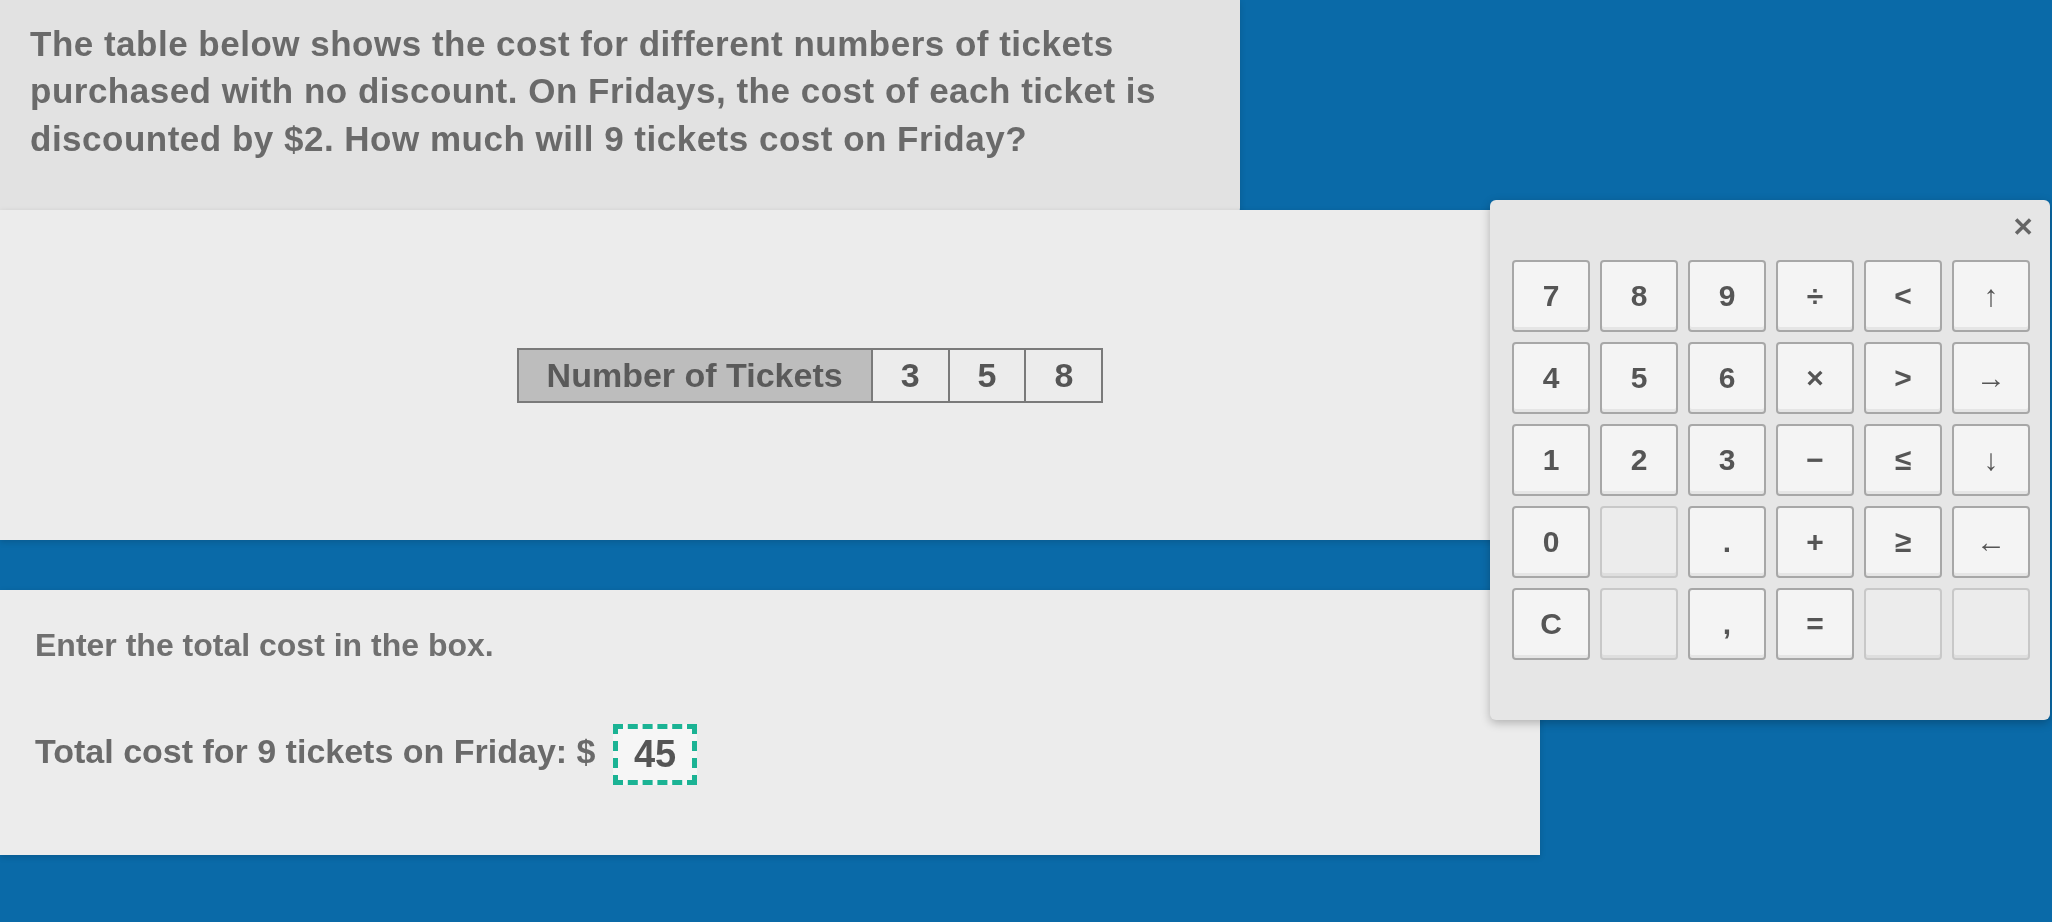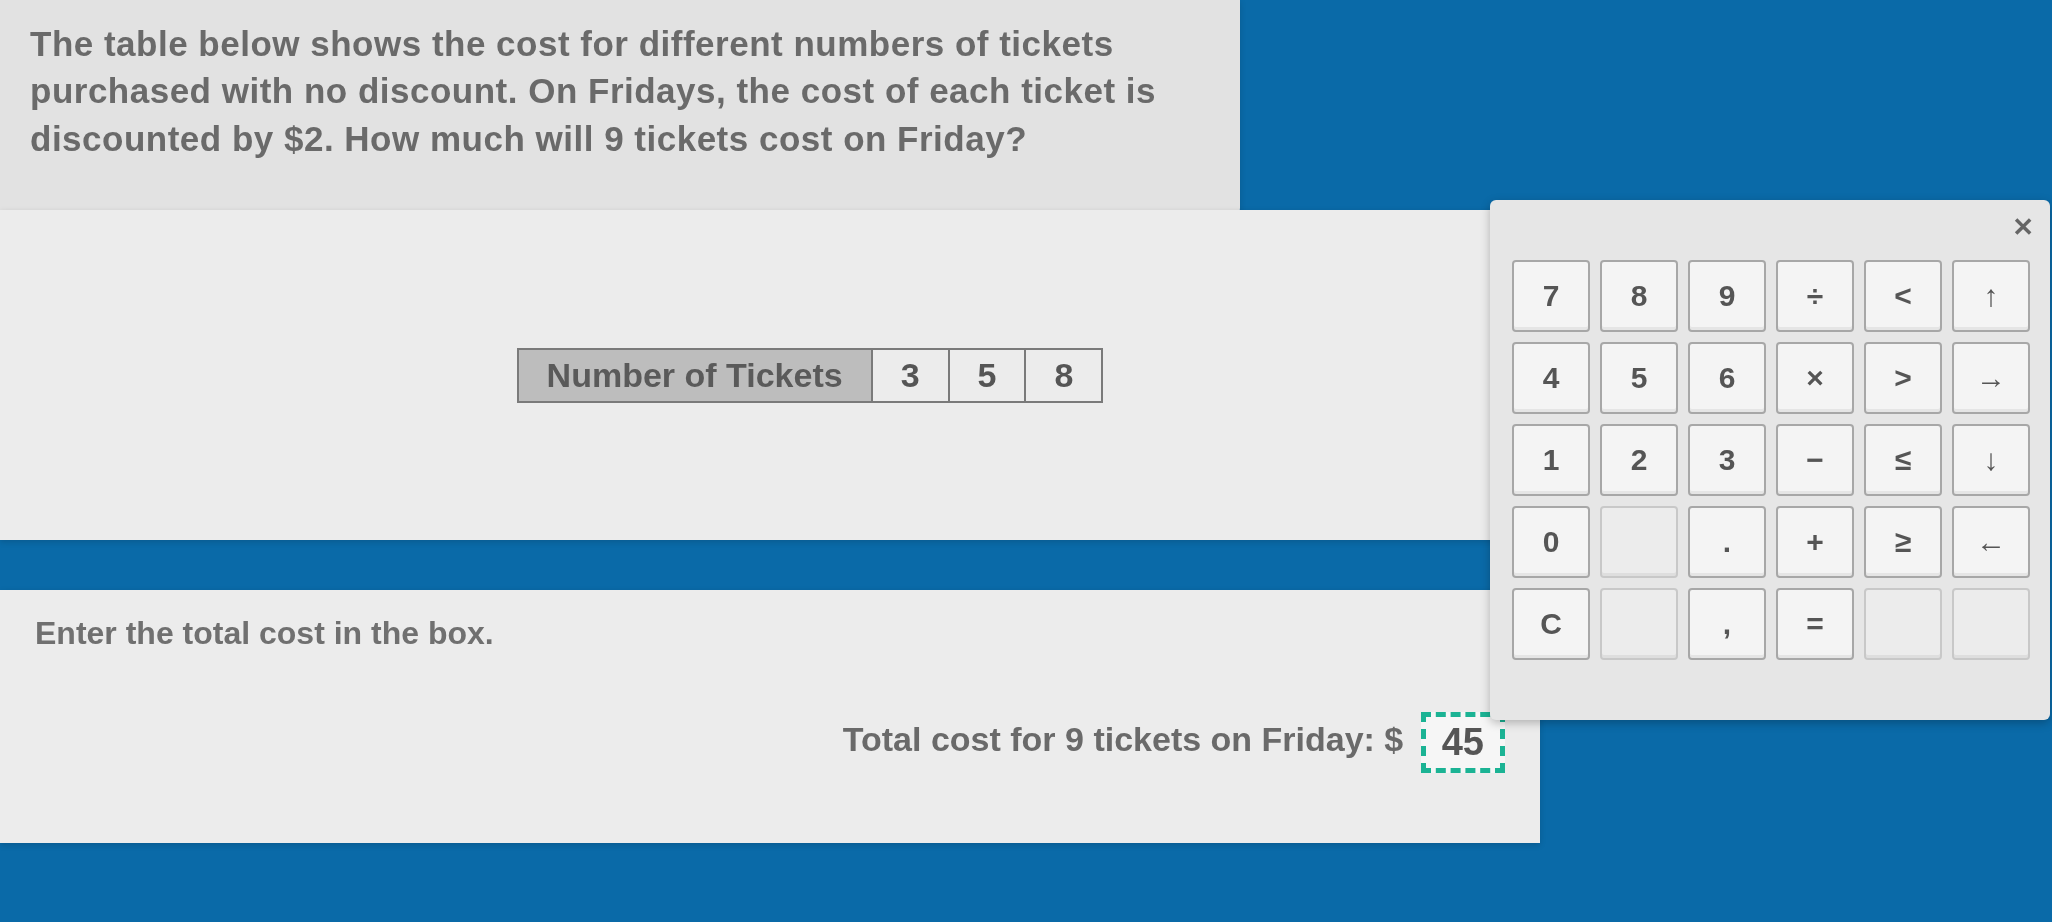--- a/index.html
+++ b/index.html
@@ -54,31 +54,31 @@
   }
   table.data th {
     background: #bdbdbd;
     color: #5a5a5a;
     font-weight: 700;
   }
   .answer-panel {
     left: 0; top: 590px;
     width: 1540px;
     background: #ececec;
-    padding: 25px 35px 70px 35px;
+    padding: 37px 35px 70px 35px;
     border-radius: 0;
   }
   .answer-instr {
     font-size: 32px;
     font-weight: 700;
     color: #707070;
     margin-bottom: 60px;
   }
   .answer-row {
-    text-align: right;
+    text-align: left;
     font-size: 34px;
     font-weight: 700;
     color: #6a6a6a;
   }
   .answer-box {
     display: inline-block;
     border: 5px dashed #1bb394;
     padding: 4px 16px;
     color: #555;
     font-size: 38px;

